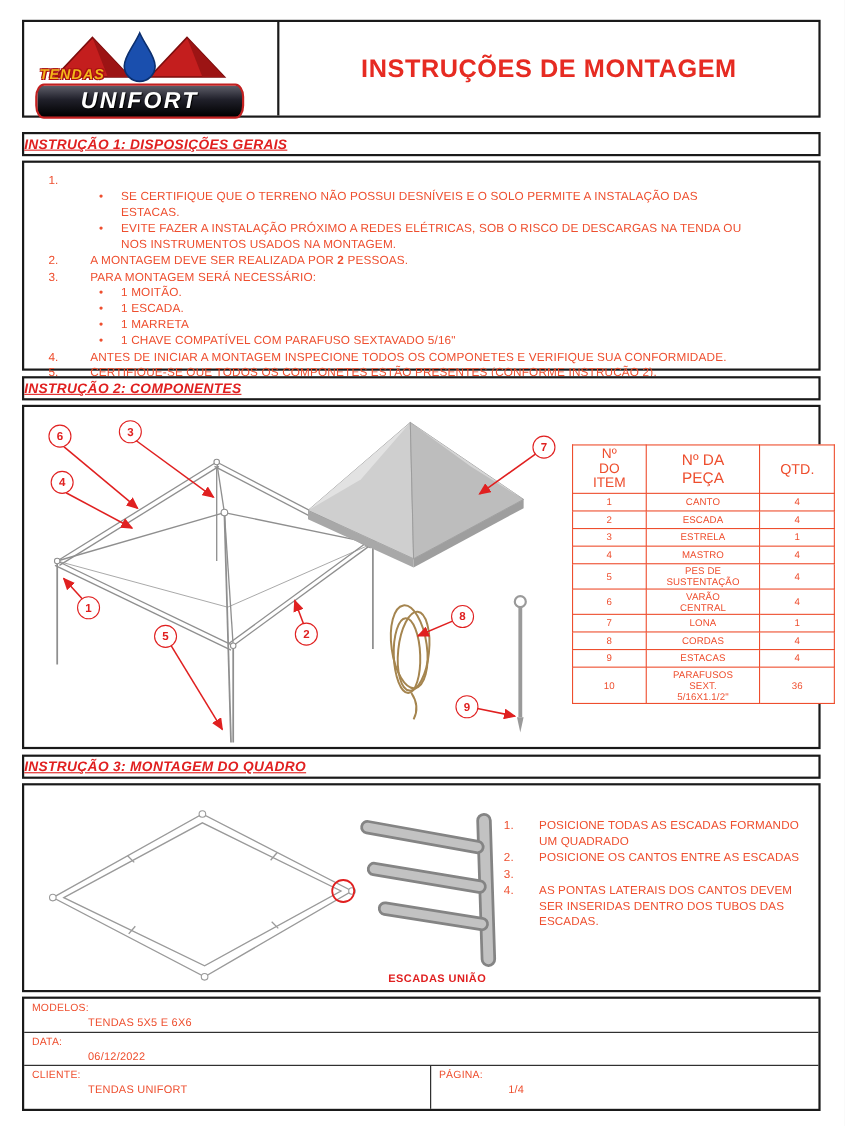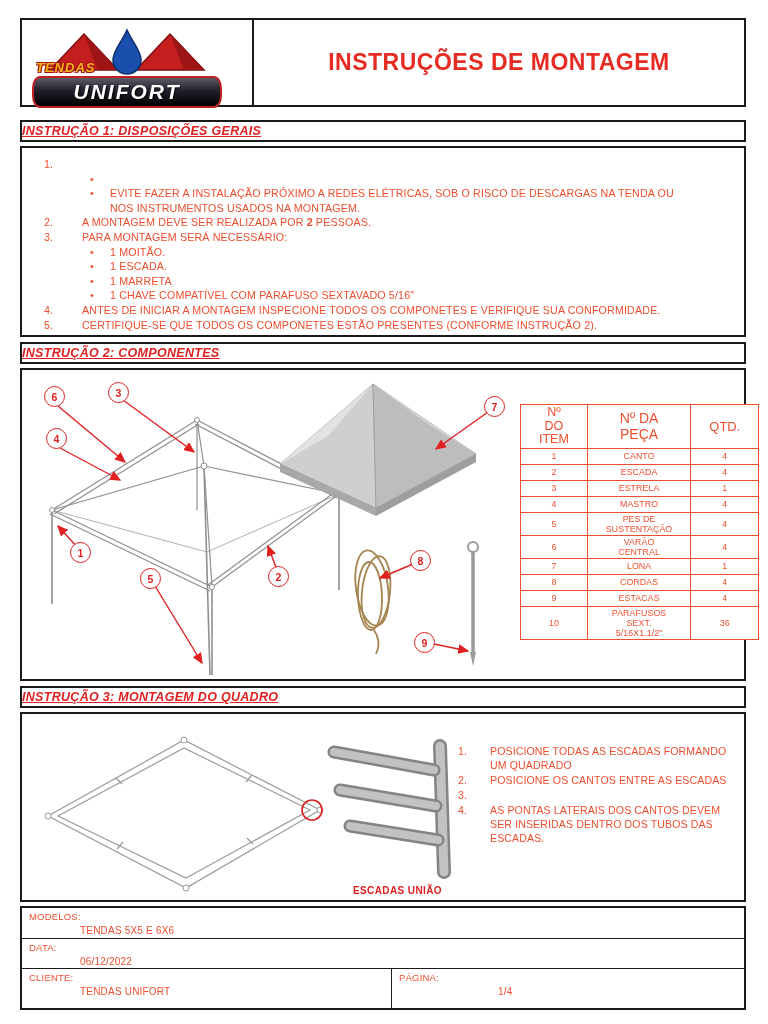--- a/index.html
+++ b/index.html
@@ -93,20 +93,21 @@
   <div class="abs sec-bar" style="top:120px;">
     <span>INSTRUÇÃO 1: DISPOSIÇÕES GERAIS</span>
   </div>
   <div class="abs sec-box" style="top:146px;height:191px;">
     <div class="s1-list">
       <div class="row">
         <span class="mk">1.</span>
       </div>
       <div class="row sub">
         <span class="mk">•</span>
+        <span class="tx">SE CERTIFIQUE QUE O TERRENO NÃO POSSUI DESNÍVEIS E O SOLO PERMITE A INSTALAÇÃO DAS ESTACAS.</span>
       </div>
       <div class="row sub">
         <span class="mk">•</span>
         <span class="tx">EVITE FAZER A INSTALAÇÃO PRÓXIMO A REDES ELÉTRICAS, SOB O RISCO DE DESCARGAS NA TENDA OU NOS INSTRUMENTOS USADOS NA MONTAGEM.</span>
       </div>
       <div class="row">
         <span class="mk">2.</span>
         <span class="tx"><span>A MONTAGEM DEVE SER REALIZADA POR </span><b>2</b><span> PESSOAS.</span></span>
       </div>
       <div class="row">
@@ -362,18 +363,18 @@
       <span class="f-label">DATA:</span>
       <span class="f-value">06/12/2022</span>
     </div>
     <div class="f-row f-r3">
       <div class="f-cliente">
         <span class="f-label">CLIENTE:</span>
         <span class="f-value">TENDAS UNIFORT</span>
       </div>
       <div class="f-pagina">
         <span class="f-label">PÁGINA:</span>
-        <span class="f-value" style="left:70px;margin-left:36px;">1/4</span>
+        <span class="f-value" style="left:70px;">1/4</span>
       </div>
     </div>
   </div>
 
 </div>
 
 </body></html>

